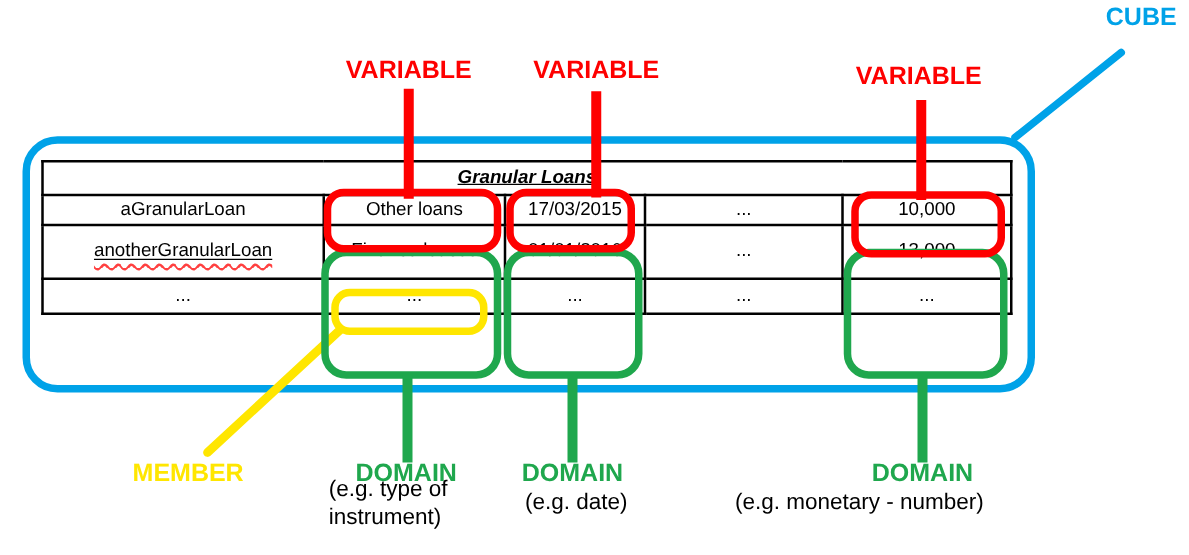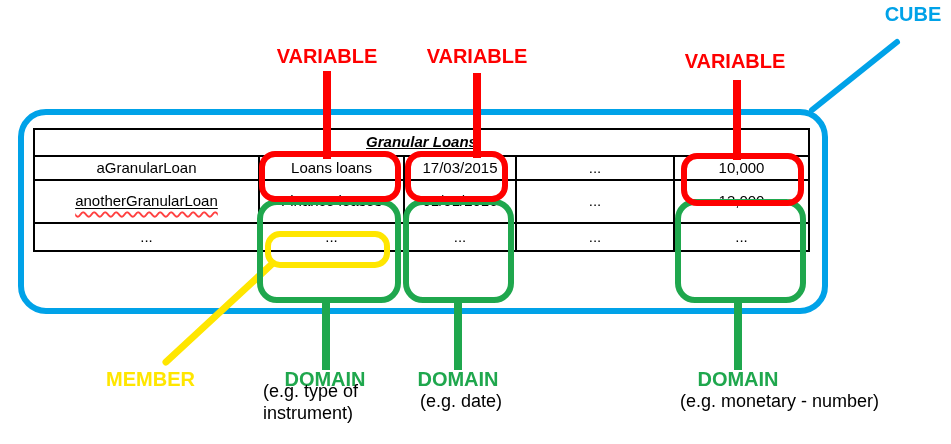--- a/index.html
+++ b/index.html
@@ -65,21 +65,21 @@
   .lbl-var3{left:660px;top:50px;width:150px;}
   .lbl-cube{left:878px;top:3px;width:70px;color:var(--cube-blue);}
   .lbl-member{left:78px;top:368px;width:145px;color:var(--member-yellow);}
   .lbl-green{color:var(--domain-green);}
   .lbl-dom1{left:250px;top:368px;width:150px;}
   .lbl-dom2{left:383px;top:368px;width:150px;}
   .lbl-dom3{left:663px;top:368px;width:150px;}
   .caption{position:absolute;font-size:18px;line-height:1.22;z-index:7;color:#000;}
   .cap1{left:263px;top:381px;width:140px;text-align:left;}
   .cap2{left:408px;top:391px;width:140px;text-align:left;margin-left:12px;}
-  .cap3{left:624px;top:391px;width:255px;text-align:right;}
+  .cap3{left:588px;top:391px;width:255px;text-align:left;}
 </style>
 </head>
 <body>
 
 <div class="canvas">
 
   <div class="tbl-wrap">
     <table class="grid">
       <colgroup>
         <col class="c1">
@@ -89,21 +89,21 @@
           <col class="c5">
       </colgroup>
       <tbody>
           <tr class="row-title">
         <td colspan="5" class="title-cell">
           <span>Granular Loans</span>
         </td>
       </tr>
       <tr class="row-d1">
         <td>aGranularLoan</td>
-        <td>Loans loans</td>
+        <td>Other loans</td>
         <td>17/03/2015</td>
         <td>...</td>
         <td>10,000</td>
       </tr>
       <tr class="row-d2">
         <td>
           <span class="spellwrap"><span class="u">anotherGranularLoan</span></span>
         </td>
         <td>Finance leases</td>
         <td>01/01/2016</td>

